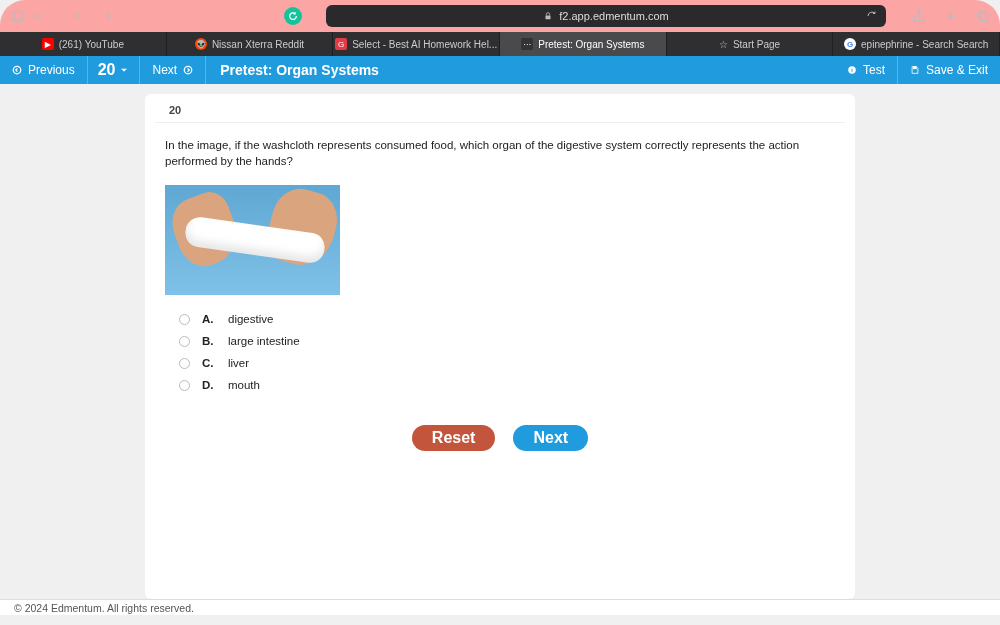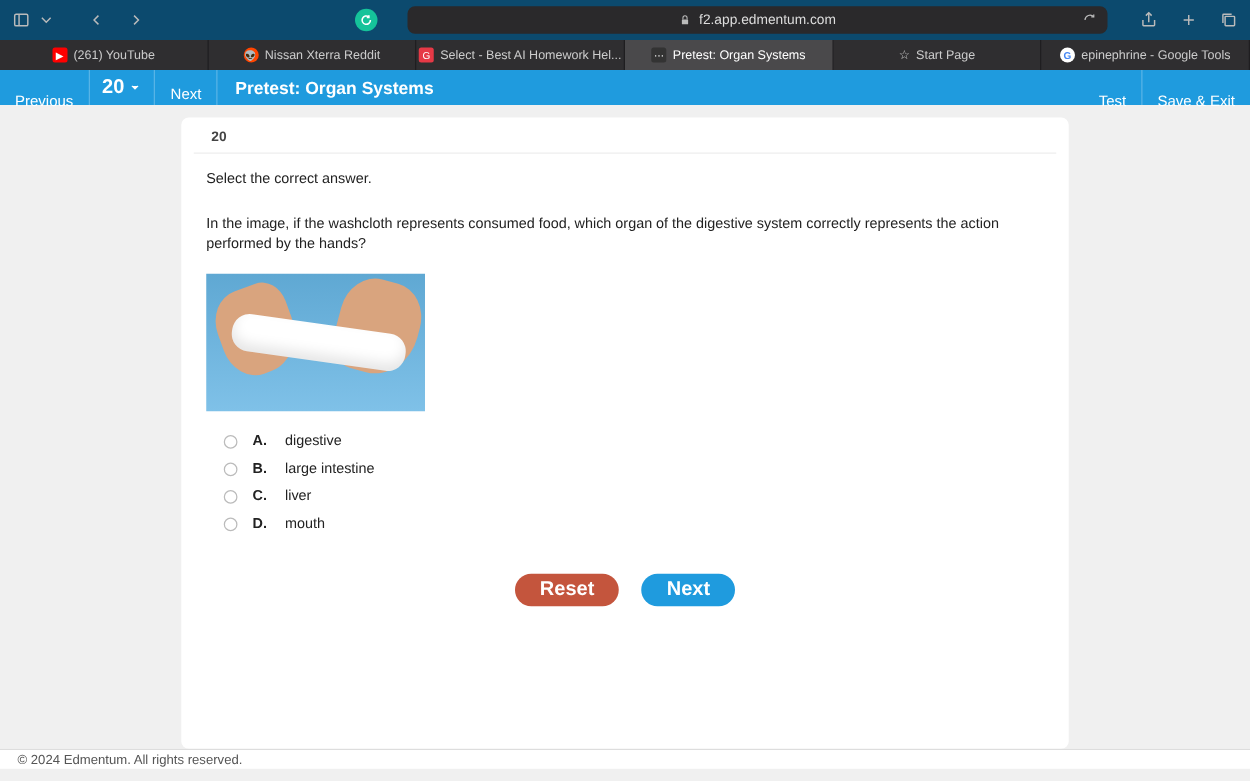--- a/index.html
+++ b/index.html
@@ -1,18 +1,18 @@
 <!DOCTYPE html>
 <html><head>
 <meta charset="utf-8">
 <style>
   * { box-sizing: border-box; margin: 0; padding: 0; }
   html, body { width: 1000px; height: 625px; font-family: -apple-system, Helvetica, Arial, sans-serif; overflow: hidden; background:#f0f0f0; }
   
-  .chrome { background:#0c4a6e; color:#ccc; }
+  .chrome { background:#fca5a5; color:#ccc;border-radius:25px; }
   .toolbar { display:flex; align-items:center; height:32px; padding:0 8px; gap:8px; }
   .tb-icon { width:18px; height:18px; display:flex; align-items:center; justify-content:center; color:#bbb; }
   .tb-icon svg { width:14px; height:14px; }
   .nav-group { display:flex; gap:14px; margin-left:14px; }
   .addr { flex:1; display:flex; align-items:center; justify-content:center; background:#2a292b; border-radius:6px; height:22px; margin:0 10px; position:relative; }
   .addr .lock { margin-right:6px; color:#bbb; display:flex; }
   .addr .lock svg { width:10px;height:10px;}
   .addr span.url { font-size:11px; color:#ddd; }
   .addr .reload { position:absolute; right:8px; color:#bbb; display:flex;}
   .addr .reload svg{width:12px;height:12px;}
@@ -20,21 +20,21 @@
   .grammarly { width:18px;height:18px;border-radius:50%;background:#15c39a;display:flex;align-items:center;justify-content:center;margin:0 6px 0 auto;}
   .grammarly svg{width:10px;height:10px;}
   .tabbar { display:flex; height:24px; background:#2f2e30; }
   .tab { flex:1; display:flex; align-items:center; justify-content:center; gap:5px; font-size:10px; color:#ccc; border-right:1px solid #1f1e20; padding:0 6px; overflow:hidden; white-space:nowrap; }
   .tab.active { background:#4a494b; color:#fff; }
   .favicon { width:12px;height:12px;border-radius:2px;display:flex;align-items:center;justify-content:center;font-size:8px;color:#fff; flex-shrink:0;}
   .yt{background:#f00;} .rd{background:#ff4500;border-radius:50%;} .ga{background:#e63946;} .ed{background:#333;} .gg{background:#fff;border-radius:50%;}
   .star{color:#ccc;}
   
   .appbar { height:28px; background:#1f9bde; color:#fff; display:flex; align-items:stretch; font-size:12px; }
-  .ab-seg { display:flex; align-items:center; padding:12px 12px; gap:6px; border-right:1px solid rgba(255,255,255,.25); cursor:pointer;flex-direction:column; }
+  .ab-seg { display:flex; align-items:center; padding:2px 12px; gap:6px; border-right:1px solid rgba(255,255,255,.25); cursor:pointer; }
   .ab-seg.noborder{border-right:none;}
   .ab-seg svg{width:10px;height:10px;}
   .ab-num { padding:0 10px; display:flex; align-items:center; font-size:16px; font-weight:600; border-right:1px solid rgba(255,255,255,.25); gap:4px;}
   .ab-title { flex:1; display:flex; align-items:center; padding-left:14px; font-size:14px; font-weight:600;}
   
   .page { background:#f0f0f0; height:calc(625px - 32px - 24px - 28px - 26px); overflow:auto; display:flex; justify-content:center; }
   .card { width:710px; background:#fff; border-radius:6px; margin-top:10px; padding:0 0 40px 0; }
   .qnum { font-size:11px; font-weight:700; color:#444; padding:10px 14px 6px; border-bottom:1px solid #eee; margin:0 10px;}
   .inner { padding:14px 20px 0 20px; font-size:11.5px; color:#222; }
   .instruct { margin-bottom:22px; }
@@ -141,21 +141,21 @@
     <div class="tab active">
         <span class="favicon ed">⋯</span>
         <span>Pretest: Organ Systems</span>
       </div>
     <div class="tab">
         <span class="star">☆</span>
         <span>Start Page</span>
       </div>
     <div class="tab">
         <span class="favicon gg" style="color:#4285f4;font-weight:700;">G</span>
-        <span>epinephrine - Google Tools</span>
+        <span>epinephrine - Search Search</span>
       </div>
   </div>
 </div>
 
 <div class="appbar">
   <div class="ab-seg">
     <svg viewBox="0 0 24 24" fill="none" stroke="#fff" stroke-width="3">
         <circle cx="12" cy="12" r="9"></circle>
         <polyline points="13 8 9 12 13 16"></polyline>
       </svg>
@@ -188,21 +188,20 @@
         <rect x="8" y="4" width="7" height="5" fill="#fff"></rect>
       </svg>
     <span>Save &amp; Exit</span>
   </div>
 </div>
 
 <div class="page">
   <div class="card">
     <div class="qnum">20</div>
     <div class="inner">
-      <div class="instruct">Select the correct answer.</div>
       <div class="qtext">In the image, if the washcloth represents consumed food, which organ of the digestive system correctly represents the action performed by the hands?</div>
       <div class="qimg">
         <div class="hand1"></div>
           <div class="hand2"></div>
           <div class="cloth"></div>
       </div>
       <div class="options">
         <div class="opt">
           <span class="radio"></span>
           <span class="letter">A.</span>

